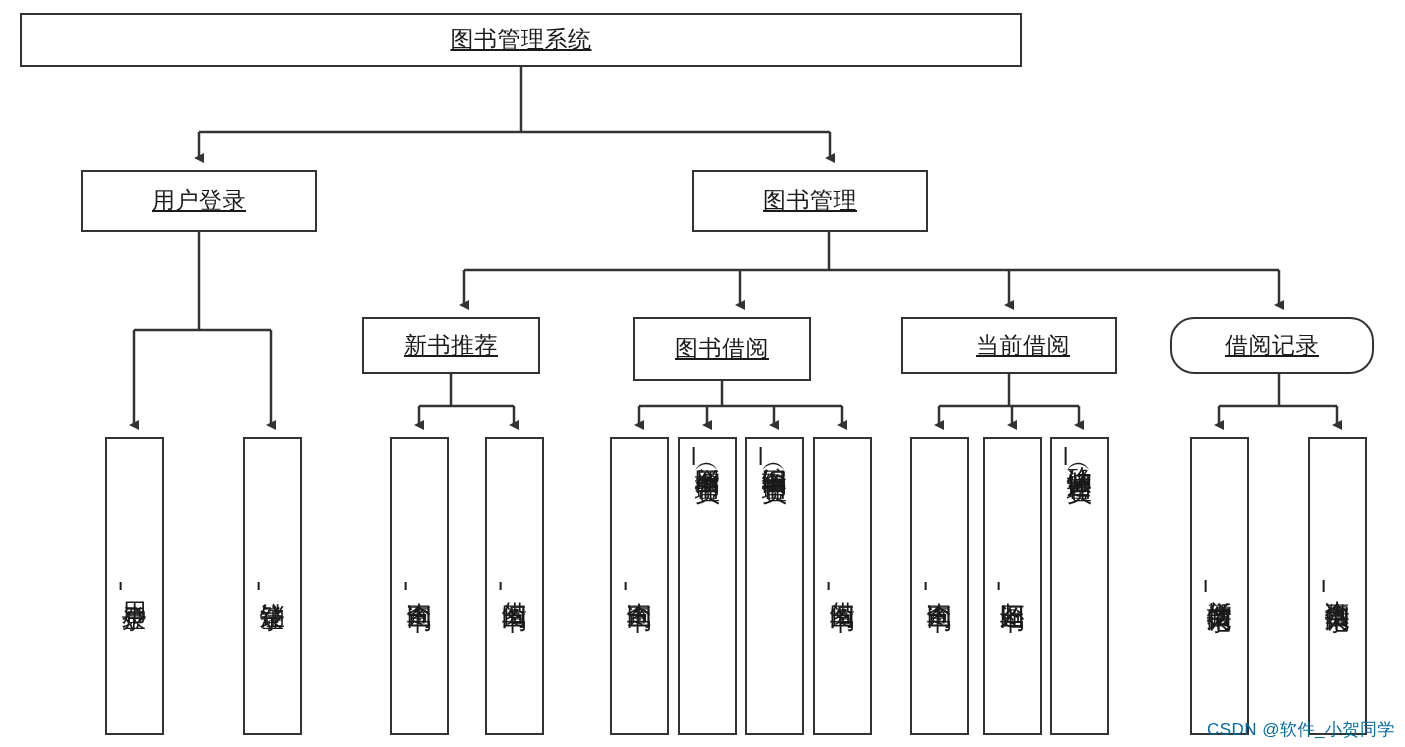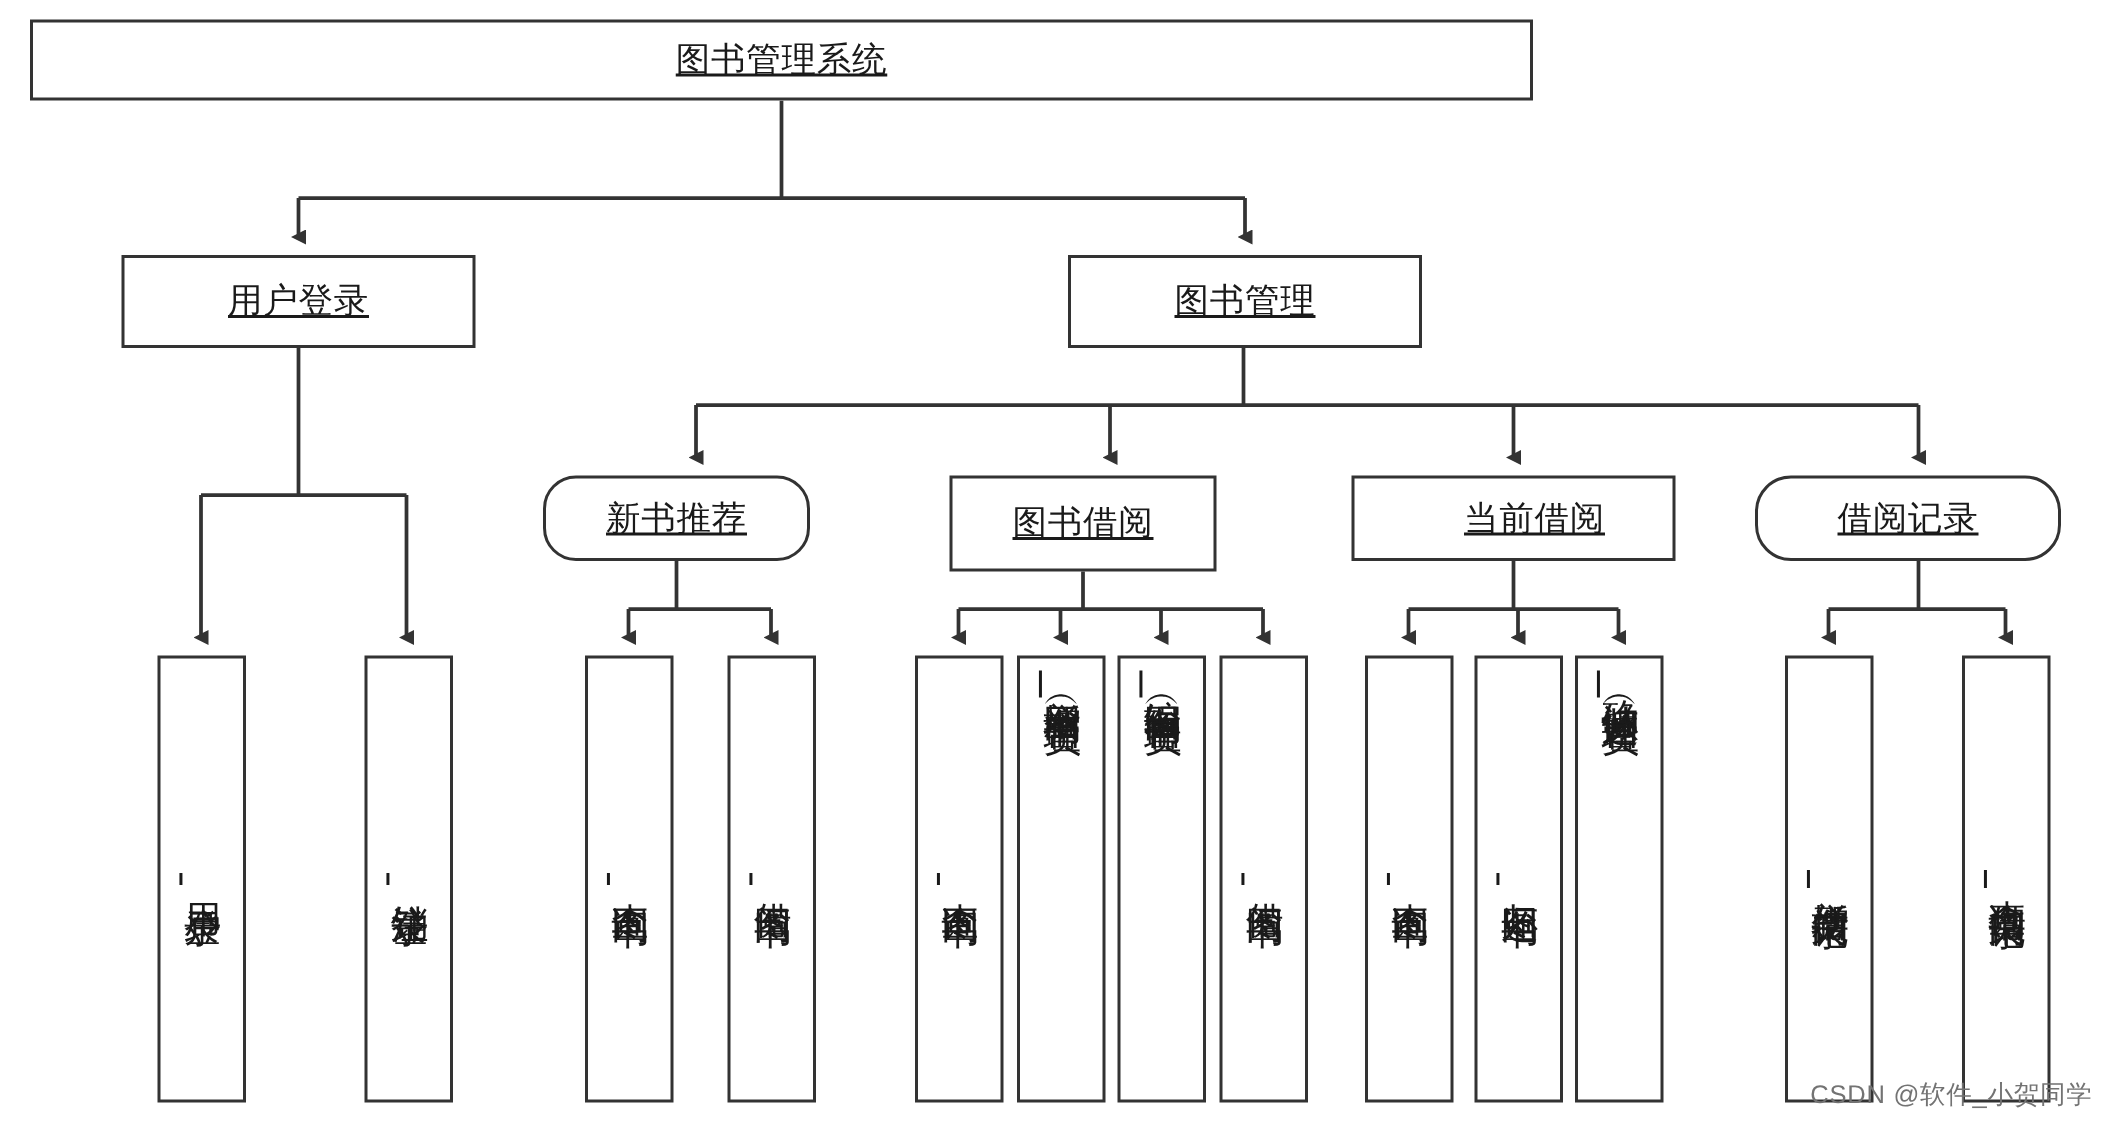--- a/index.html
+++ b/index.html
@@ -60,21 +60,21 @@
   }
   .node.vertical.centered {
     align-items: center;
     padding-top: 0;
   }
   #watermark {
     position: absolute;
     right: 10px;
     bottom: 6px;
     font-size: 17px;
-    color: #737373;
+    color: #0369a1;
     letter-spacing: 0.5px;
     white-space: nowrap;
   }
 </style>
 </head>
 <body>
 
 <div id="canvas">
 
   <svg id="edges" viewBox="0 0 1405 747">
@@ -127,25 +127,25 @@
     </g>
   </svg>
 
   <div class="node horizontal" style="left: 20px; top: 13px; width: 1002px; height: 54px;">
     <span class="label">图书管理系统</span>
   </div>
 
   <div class="node horizontal" style="left: 81px; top: 170px; width: 236px; height: 62px;">
     <span class="label">用户登录</span>
   </div>
-  <div class="node horizontal" style="left: 712px; top: 170px; width: 236px; height: 62px;">
+  <div class="node horizontal" style="left: 692px; top: 170px; width: 236px; height: 62px;">
     <span class="label">图书管理</span>
   </div>
 
-  <div class="node horizontal" style="left: 362px; top: 317px; width: 178px; height: 57px; border-radius: 22px;">
+  <div class="node horizontal" style="left: 362px; top: 317px; width: 178px; height: 57px;">
     <span class="label">新书推荐</span>
   </div>
   <div class="node horizontal" style="left: 633px; top: 317px; width: 178px; height: 64px;">
     <span class="label">图书借阅</span>
   </div>
   <div class="node horizontal" style="left: 901px; top: 317px; width: 216px; height: 57px; padding-left: 28px;">
     <span class="label">当前借阅</span>
   </div>
   <div class="node horizontal" style="left: 1170px; top: 317px; width: 204px; height: 57px; border-radius: 24px;">
     <span class="label">借阅记录</span>

